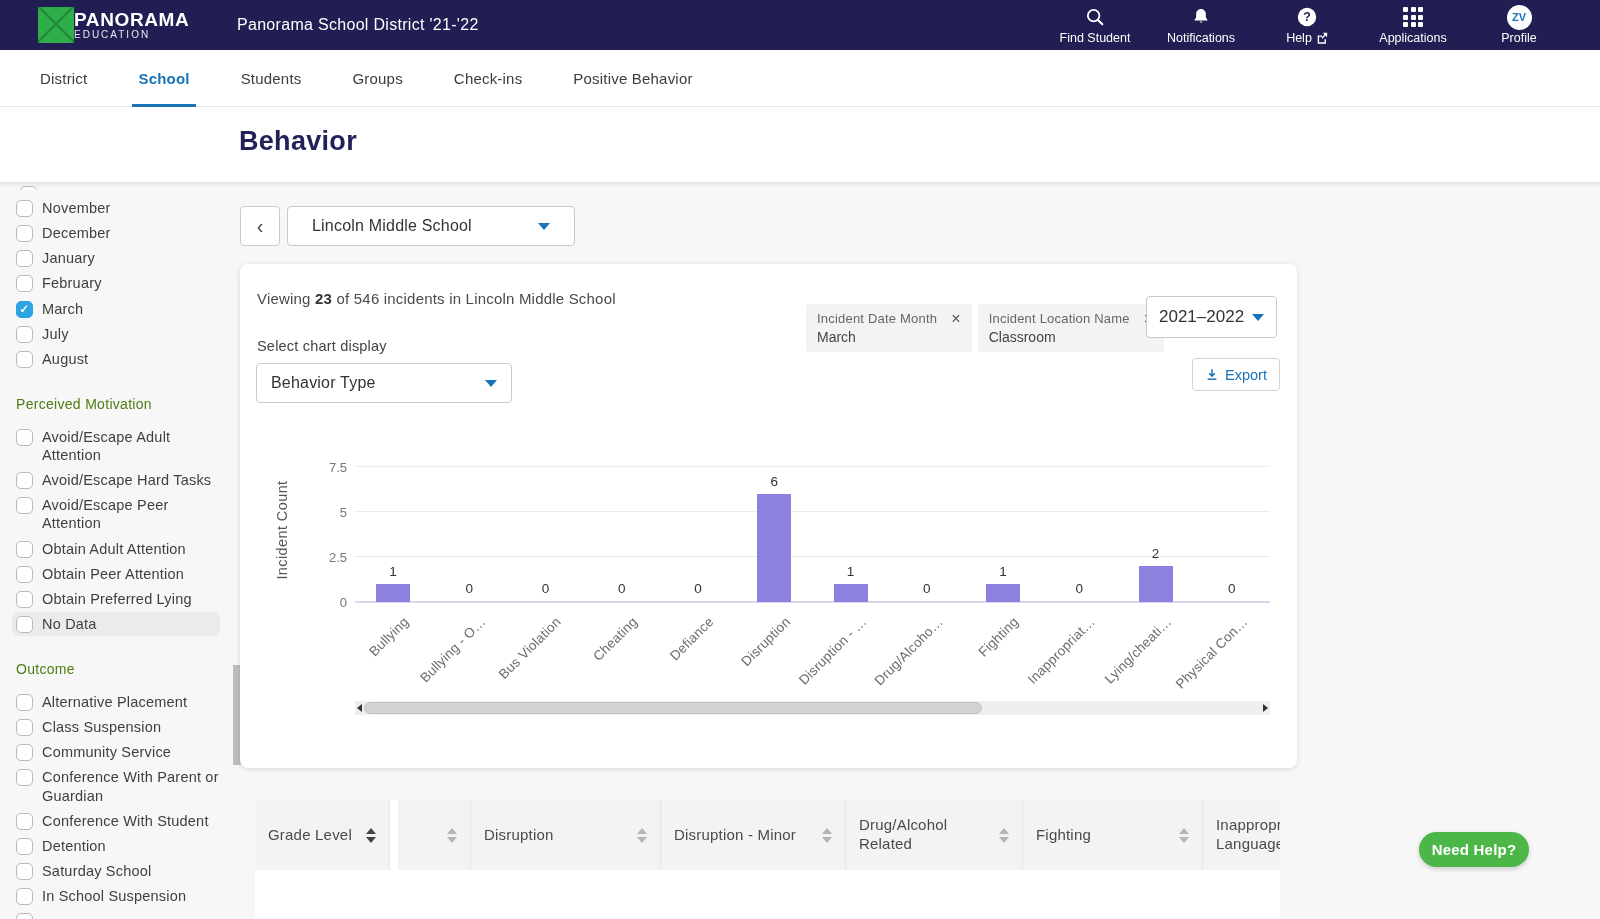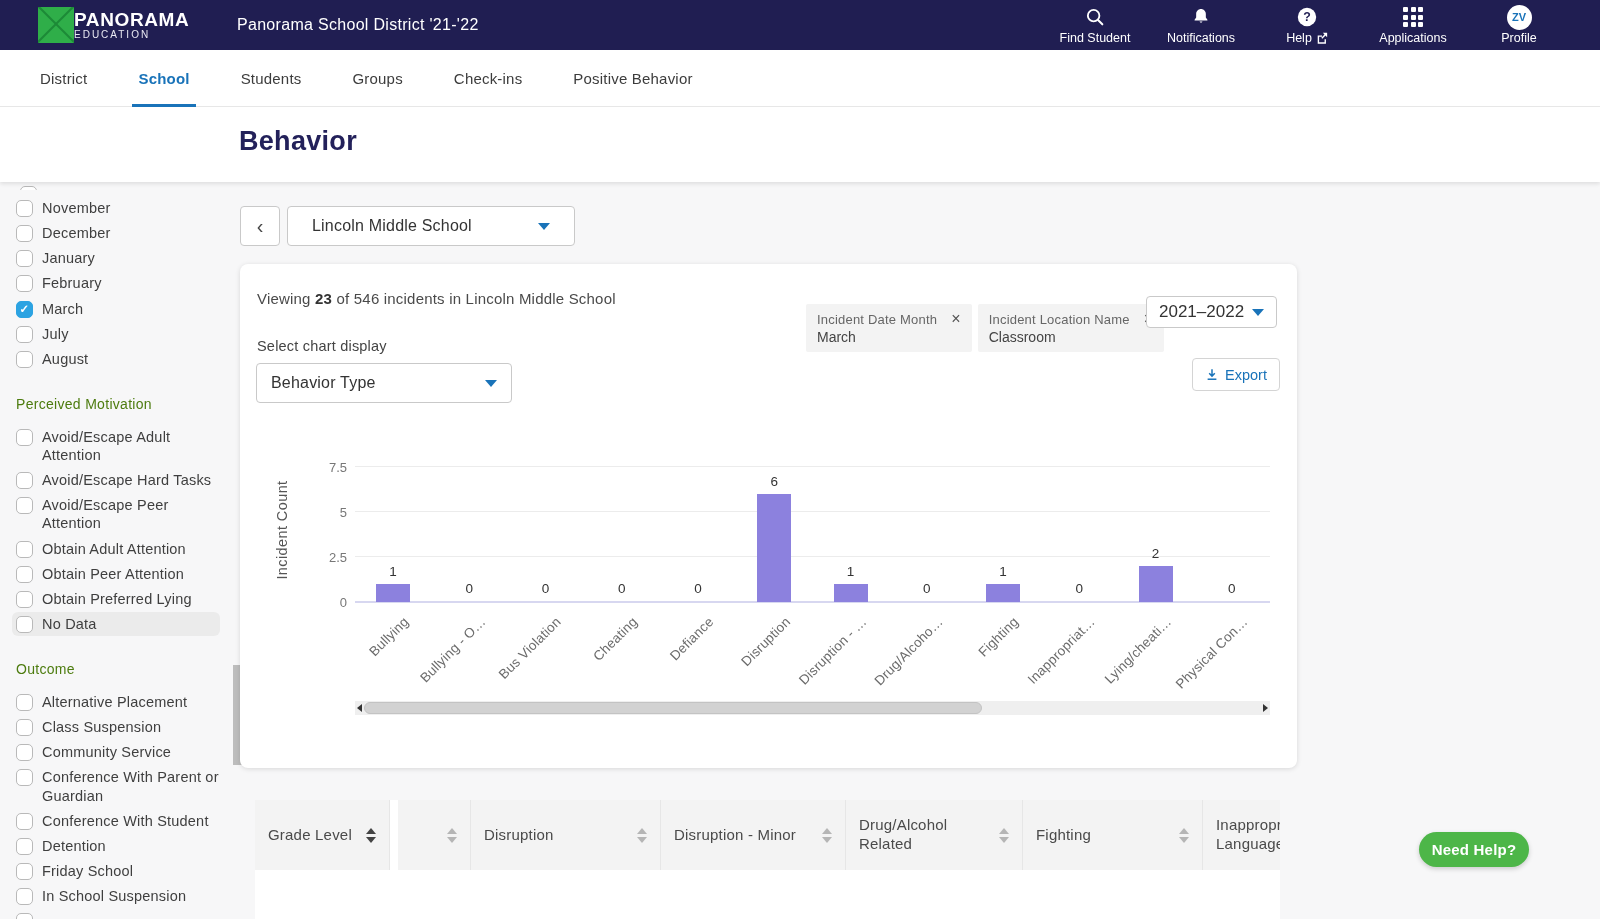--- a/index.html
+++ b/index.html
@@ -69,24 +69,24 @@
   .caret { width:0; height:0; border-left:6px solid transparent; border-right:6px solid transparent;
     border-top:7px solid #1973b9; margin-left:auto; }
 
   
   .card { position:absolute; left:240px; top:82px; width:1057px; height:504px; background:#fff;
     border-radius:8px; box-shadow:0 1px 5px rgba(0,0,0,0.13); }
   .viewing { position:absolute; left:17px; top:26px; font-size:15px; color:#4a4a4a; letter-spacing:0.2px; }
   .viewing b { color:#333; }
   .chips { position:absolute; left:566px; top:40px; display:flex; gap:6px; }
   .chip { background:#f3f3f3; border-radius:2px; padding:7px 11px; font-size:13px; color:#666; }
-  .chip .row1 { display:flex; align-items:center; gap:14px; letter-spacing:0.2px; }
+  .chip .row1 { display:flex; align-items:flex-start; gap:14px; letter-spacing:0.2px; }
   .chip .x { font-size:16px; color:#555; cursor:pointer; line-height:1; margin-left:auto; }
   .chip .row2 { font-size:14px; color:#444; margin-top:2px; }
-  .year-select { position:absolute; left:906px; top:32px; width:131px; height:32px; background:#fff;
+  .year-select { position:absolute; left:906px; top:32px; width:131px; height:42px; background:#fff;
     border:1px solid #c9c9c9; border-radius:4px; display:flex; align-items:center; padding:0 12px;
     font-size:17px; color:#333; font-weight:500; cursor:pointer; }
   .chart-display-label { position:absolute; left:17px; top:74px; font-size:14.5px; color:#444; letter-spacing:0.2px; }
   .display-select { position:absolute; left:16px; top:99px; width:256px; height:40px; background:#fff;
     border:1px solid #c9c9c9; border-radius:4px; display:flex; align-items:center; padding:0 14px;
     font-size:16px; color:#333; cursor:pointer; letter-spacing:0.2px; }
   .export-btn { position:absolute; left:952px; top:94px; width:88px; height:33px; background:#fff;
     border:1px solid #d4d4d4; border-radius:4px; color:#1973b9; font-size:14.5px; font-weight:500;
     display:flex; align-items:center; justify-content:center; gap:6px; cursor:pointer; }
 
@@ -310,21 +310,21 @@
         <div class="side-item">
           <span class="checkbox"></span>
           <span>Conference With Student</span>
         </div>
         <div class="side-item">
           <span class="checkbox"></span>
           <span>Detention</span>
         </div>
         <div class="side-item">
           <span class="checkbox"></span>
-          <span>Friday School</span>
+          <span>Saturday School</span>
         </div>
         <div class="side-item">
           <span class="checkbox"></span>
           <span>In School Suspension</span>
         </div>
       </div>
     <div class="side-item">
       <span class="checkbox"></span>
     </div>
   </div>

